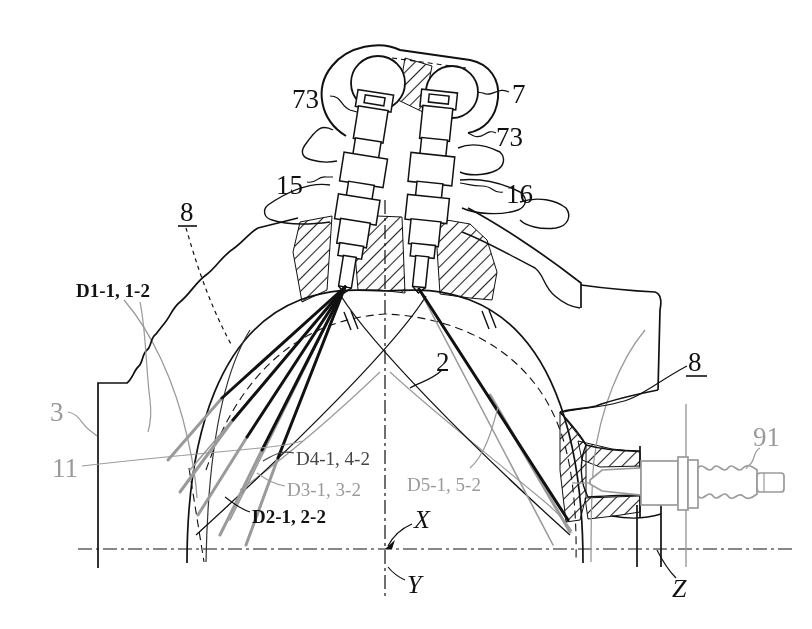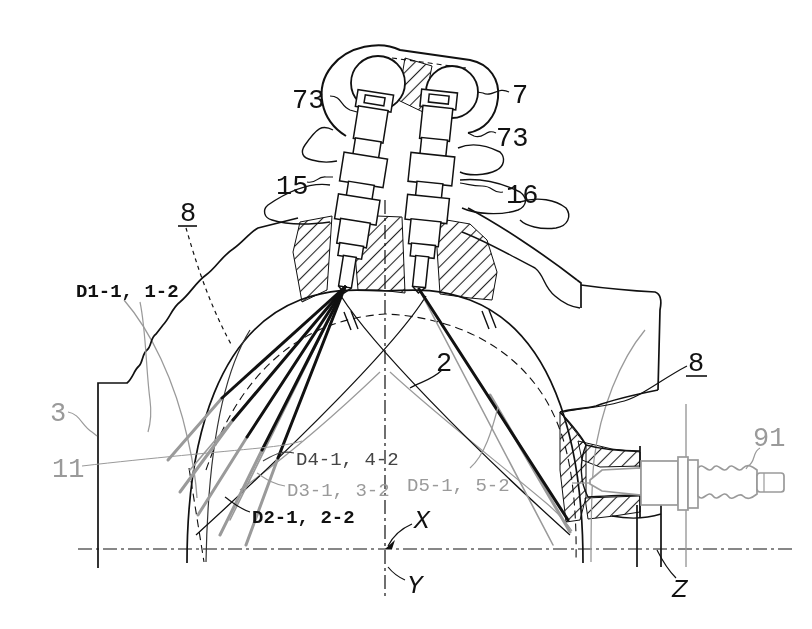--- a/index.html
+++ b/index.html
@@ -1,17 +1,17 @@
 <!DOCTYPE html>
 <html><head>
 <meta charset="utf-8">
 <style>
   html,body{margin:0;padding:0;background:#ffffff;}
   #stage{position:relative;width:812px;height:629px;background:#ffffff;overflow:hidden;
-         font-family:Liberation Mono, monospace;}
+         font-family:Liberation Serif, serif;}
   svg{position:absolute;left:0;top:0;}
   text{user-select:none;}
   .num{font-size:27px;fill:#111;}
   .numg{font-size:27px;fill:#9a9a9a;}
   .dlbl{font-size:19px;}
   .axis{font-size:26px;font-style:italic;fill:#111;}
 </style>
 </head>
 <body>
 

